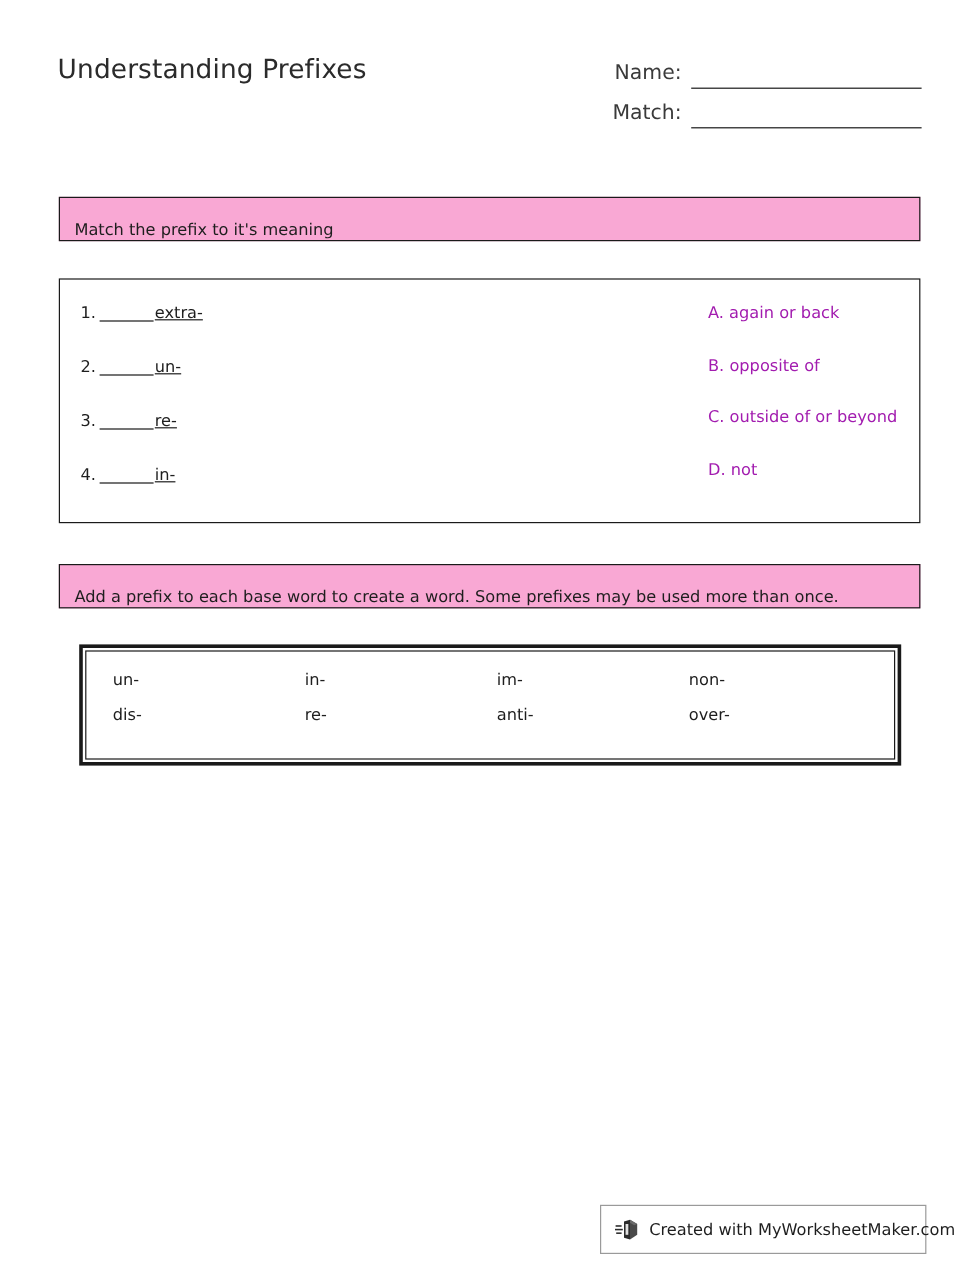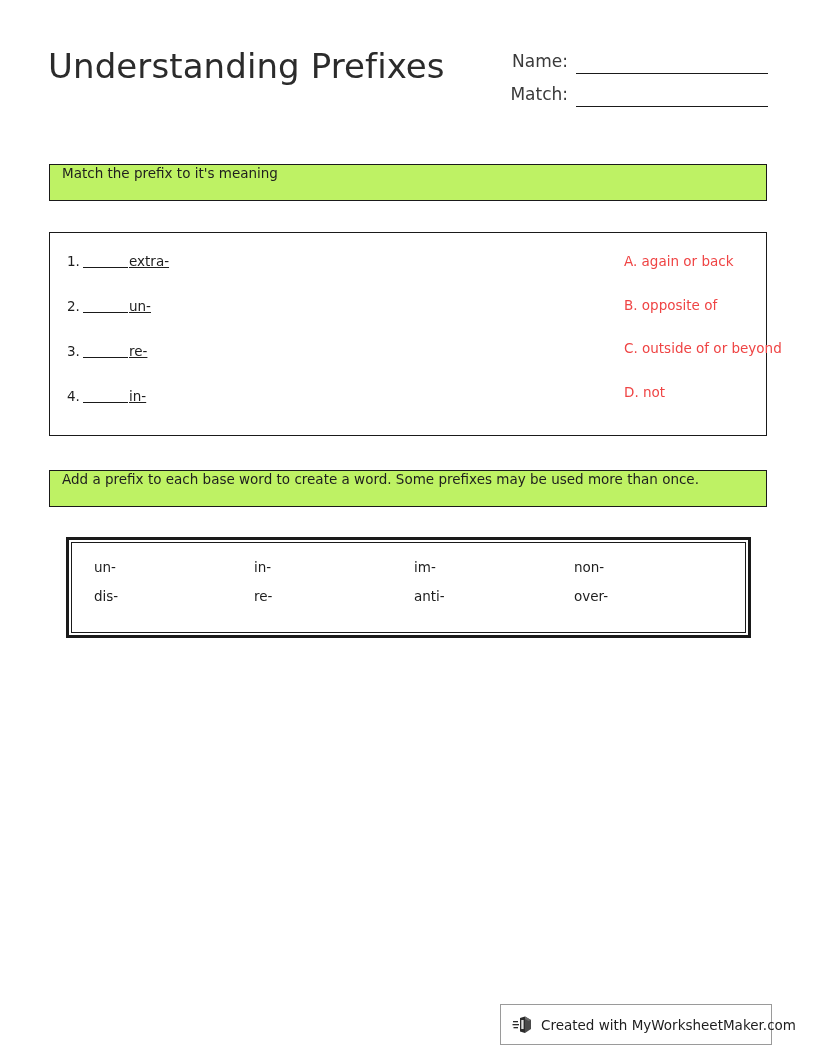--- a/index.html
+++ b/index.html
@@ -27,21 +27,21 @@
     position: absolute;
     left: 48px;
     top: 40px;
     right: 48px;
     height: 90px;
   }
   .title {
     position: absolute;
     left: 0;
     top: 6px;
-    font-size: 34px;
+    font-size: 22px;
     font-weight: 400;
     letter-spacing: 0.1px;
     color: #2b2b2b;
     white-space: nowrap;
   }
   .namedate {
     position: absolute;
     right: 0;
     top: 6px;
     width: 272px;
@@ -65,23 +65,23 @@
     height: 22px;
   }
 
   
   .instruction {
     position: absolute;
     left: 49px;
     width: 718px;
     box-sizing: border-box;
     border: 1.5px solid #1a1a1a;
-    background: #bef264;
-    display: flex;
-    align-items: flex-start;
+    background: #f9a8d4;
+    display: flex;
+    align-items: flex-end;
     padding-left: 12px;
   }
   .instruction-text {
     font-size: 13.5px;
     color: #1e1e1e;
   }
   #instr1 { top: 164px; height: 37px; }
   #instr2 { top: 470px; height: 37px; }
 
   
@@ -125,23 +125,22 @@
     height: 14px;
     margin-right: 1px;
   }
   .match-prefix {
     white-space: nowrap;
     text-decoration: underline;
   }
   .answer-item {
     height: 43.5px;
     font-size: 13.5px;
-    color: #ef4444;
-    white-space: nowrap;
-    margin-left: 34px;
+    color: #a21caf;
+    white-space: nowrap;
   }
 
   
   .wordbank {
     position: absolute;
     left: 66px;
     top: 537px;
     width: 685px;
     height: 101px;
     box-sizing: border-box;

